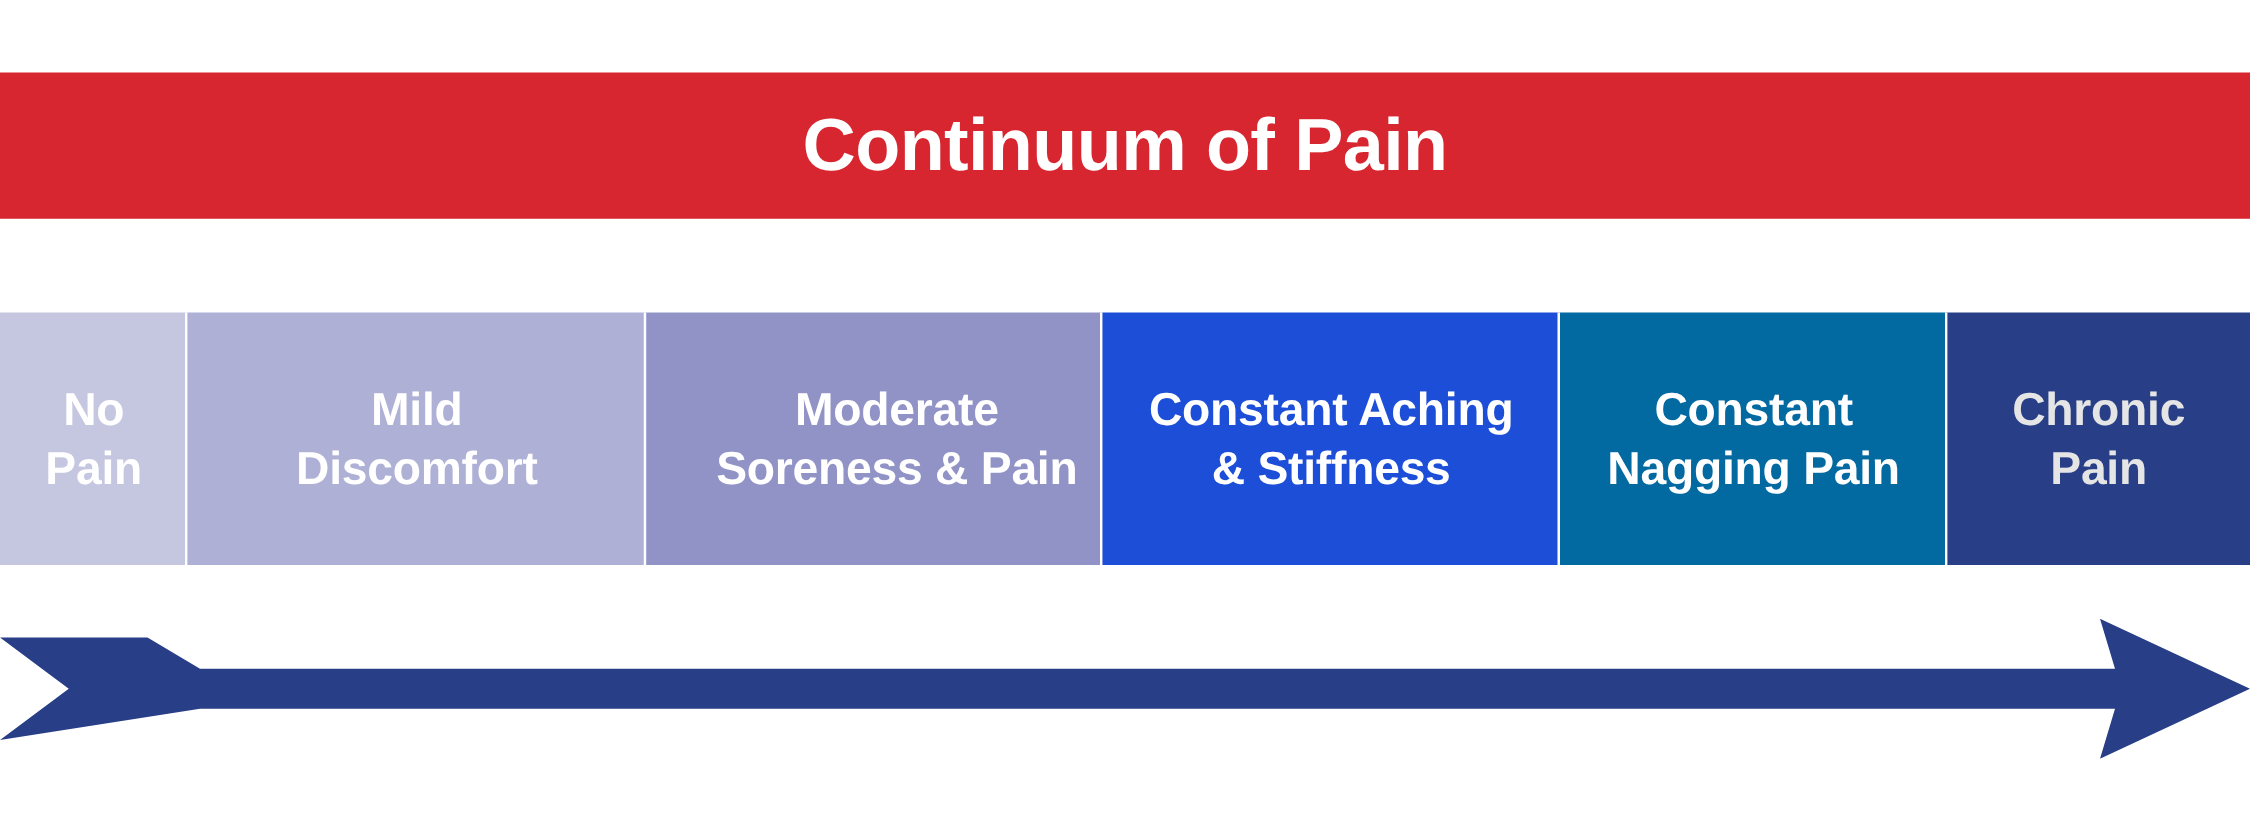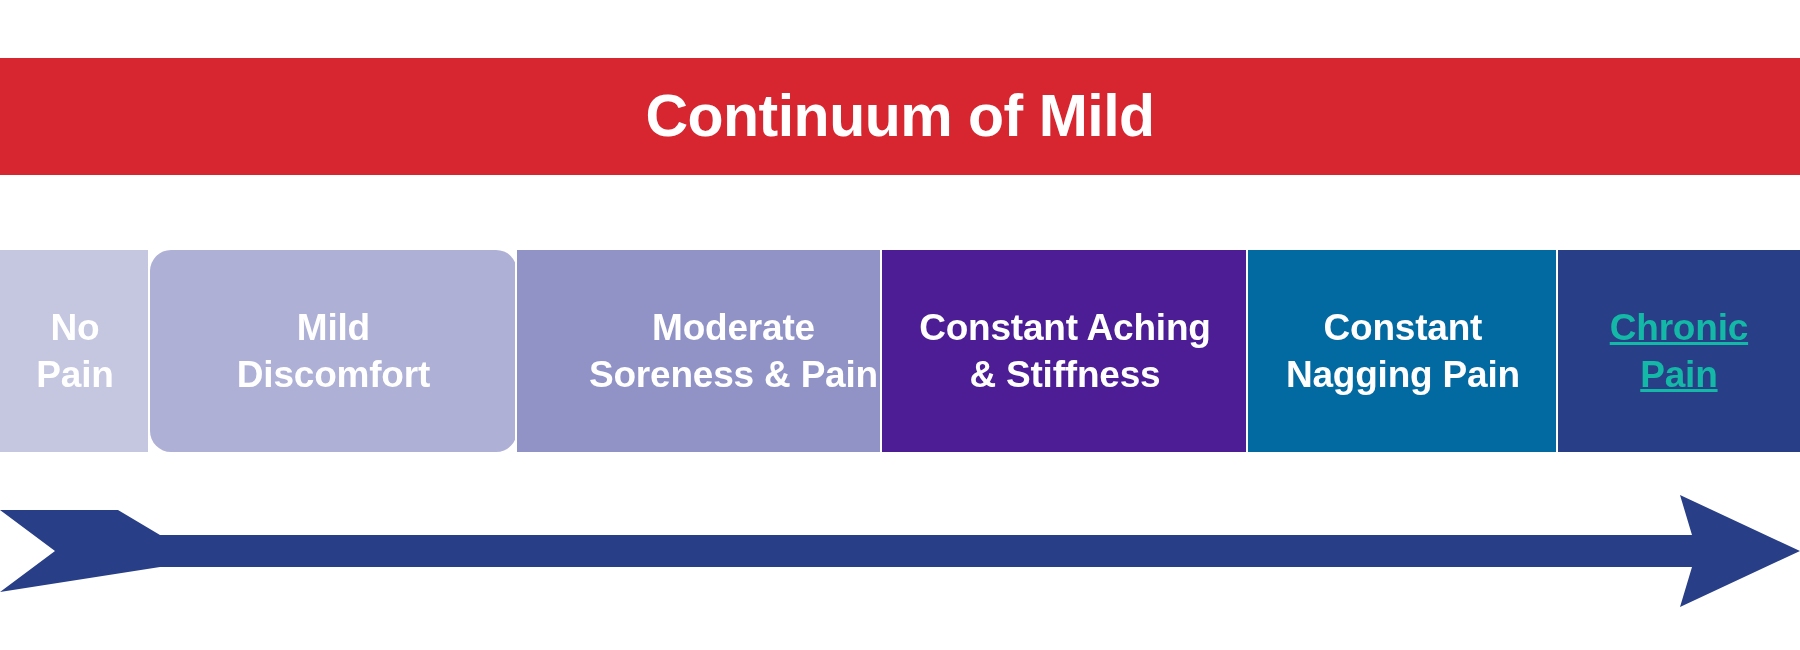--- a/index.html
+++ b/index.html
@@ -48,21 +48,21 @@
     width: 1800px;
     height: 202px;
     display: flex;
   }
   .segment {
     position: relative;
     display: flex;
     align-items: center;
     justify-content: center;
     box-sizing: border-box;
-    padding: 0 4px;
+    padding: 0 20px;
   }
   .segment-label {
     color: #ffffff;
     font-size: 37px;
     font-weight: bold;
     line-height: 1.28;
     text-align: center;
     white-space: pre-line;
     letter-spacing: -0.2px;
   }
@@ -88,57 +88,57 @@
     width: 1800px;
     height: 112px;
   }
 </style>
 </head>
 <body>
 
 <div class="infographic">
 
   <div class="title-banner" style="background: rgb(216, 38, 48);">
-    <div class="title-text" style="color: rgb(255, 255, 255);">Continuum of Mild</div>
+    <div class="title-text" style="color: rgb(255, 255, 255);">Continuum of Pain</div>
   </div>
 
   <div class="scale-bar">
 
     <div class="segment" style="background: rgb(197, 198, 224); width: 8.33%;">
       <span class="segment-label" style="color: rgb(255, 255, 255);">No
 Pain</span>
       <span class="segment-divider"></span>
     </div>
 
-    <div class="segment" style="background: rgb(174, 176, 214); width: 20.39%; border-radius: 21px;">
+    <div class="segment" style="background: rgb(174, 176, 214); width: 20.39%;">
       <span class="segment-label" style="color: rgb(255, 255, 255);">Mild
 Discomfort</span>
       <span class="segment-divider"></span>
     </div>
 
     <div class="segment" style="background: rgb(145, 147, 199); width: 20.28%; justify-content: flex-end;">
       <span class="segment-label" style="color: rgb(255, 255, 255);">Moderate
 Soreness &amp; Pain</span>
       <span class="segment-divider"></span>
     </div>
 
-    <div class="segment" style="background: #4c1d95; width: 20.33%;">
+    <div class="segment" style="background: #1d4ed8; width: 20.33%;">
       <span class="segment-label" style="color: rgb(255, 255, 255);">Constant Aching
 &amp; Stiffness</span>
       <span class="segment-divider"></span>
     </div>
 
     <div class="segment" style="background: #0369a1; width: 17.22%;">
       <span class="segment-label" style="color: rgb(255, 255, 255);">Constant
 Nagging Pain</span>
       <span class="segment-divider"></span>
     </div>
 
     <div class="segment" style="background: rgb(40, 63, 135); width: 13.45%;">
-      <span class="segment-label" style="color: #14b8a6; text-decoration: underline;">Chronic
+      <span class="segment-label" style="color: #e5e5e5;">Chronic
 Pain</span>
     </div>
 
   </div>
 
   <div class="arrow-wrap">
     <svg viewBox="0 0 1800 112" xmlns="http://www.w3.org/2000/svg" aria-hidden="true">
       <polygon id="arrow-shape" points="0,15 118,15 160,40 1692,40 1680,0 1800,56 1680,112 1692,72 160,72 0,97 55,56" fill="#283f87"></polygon>
     </svg>
   </div>

